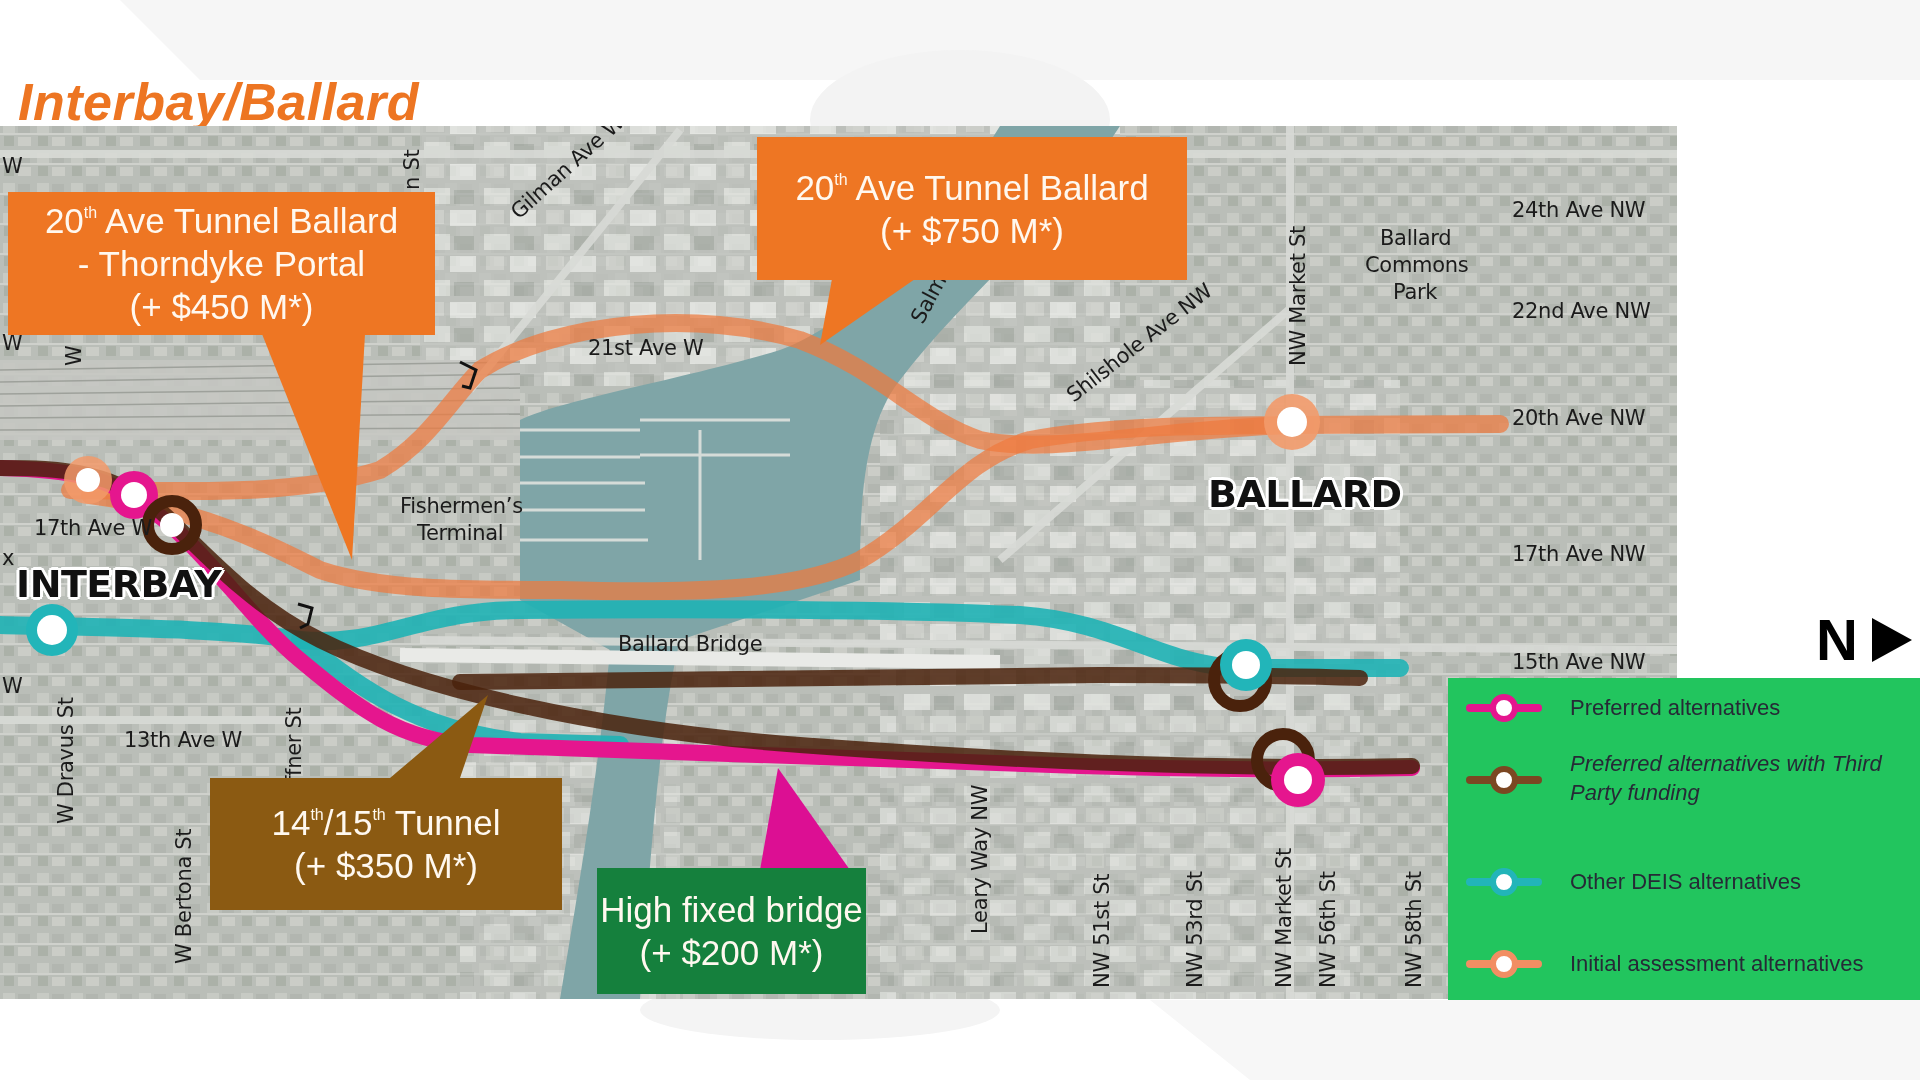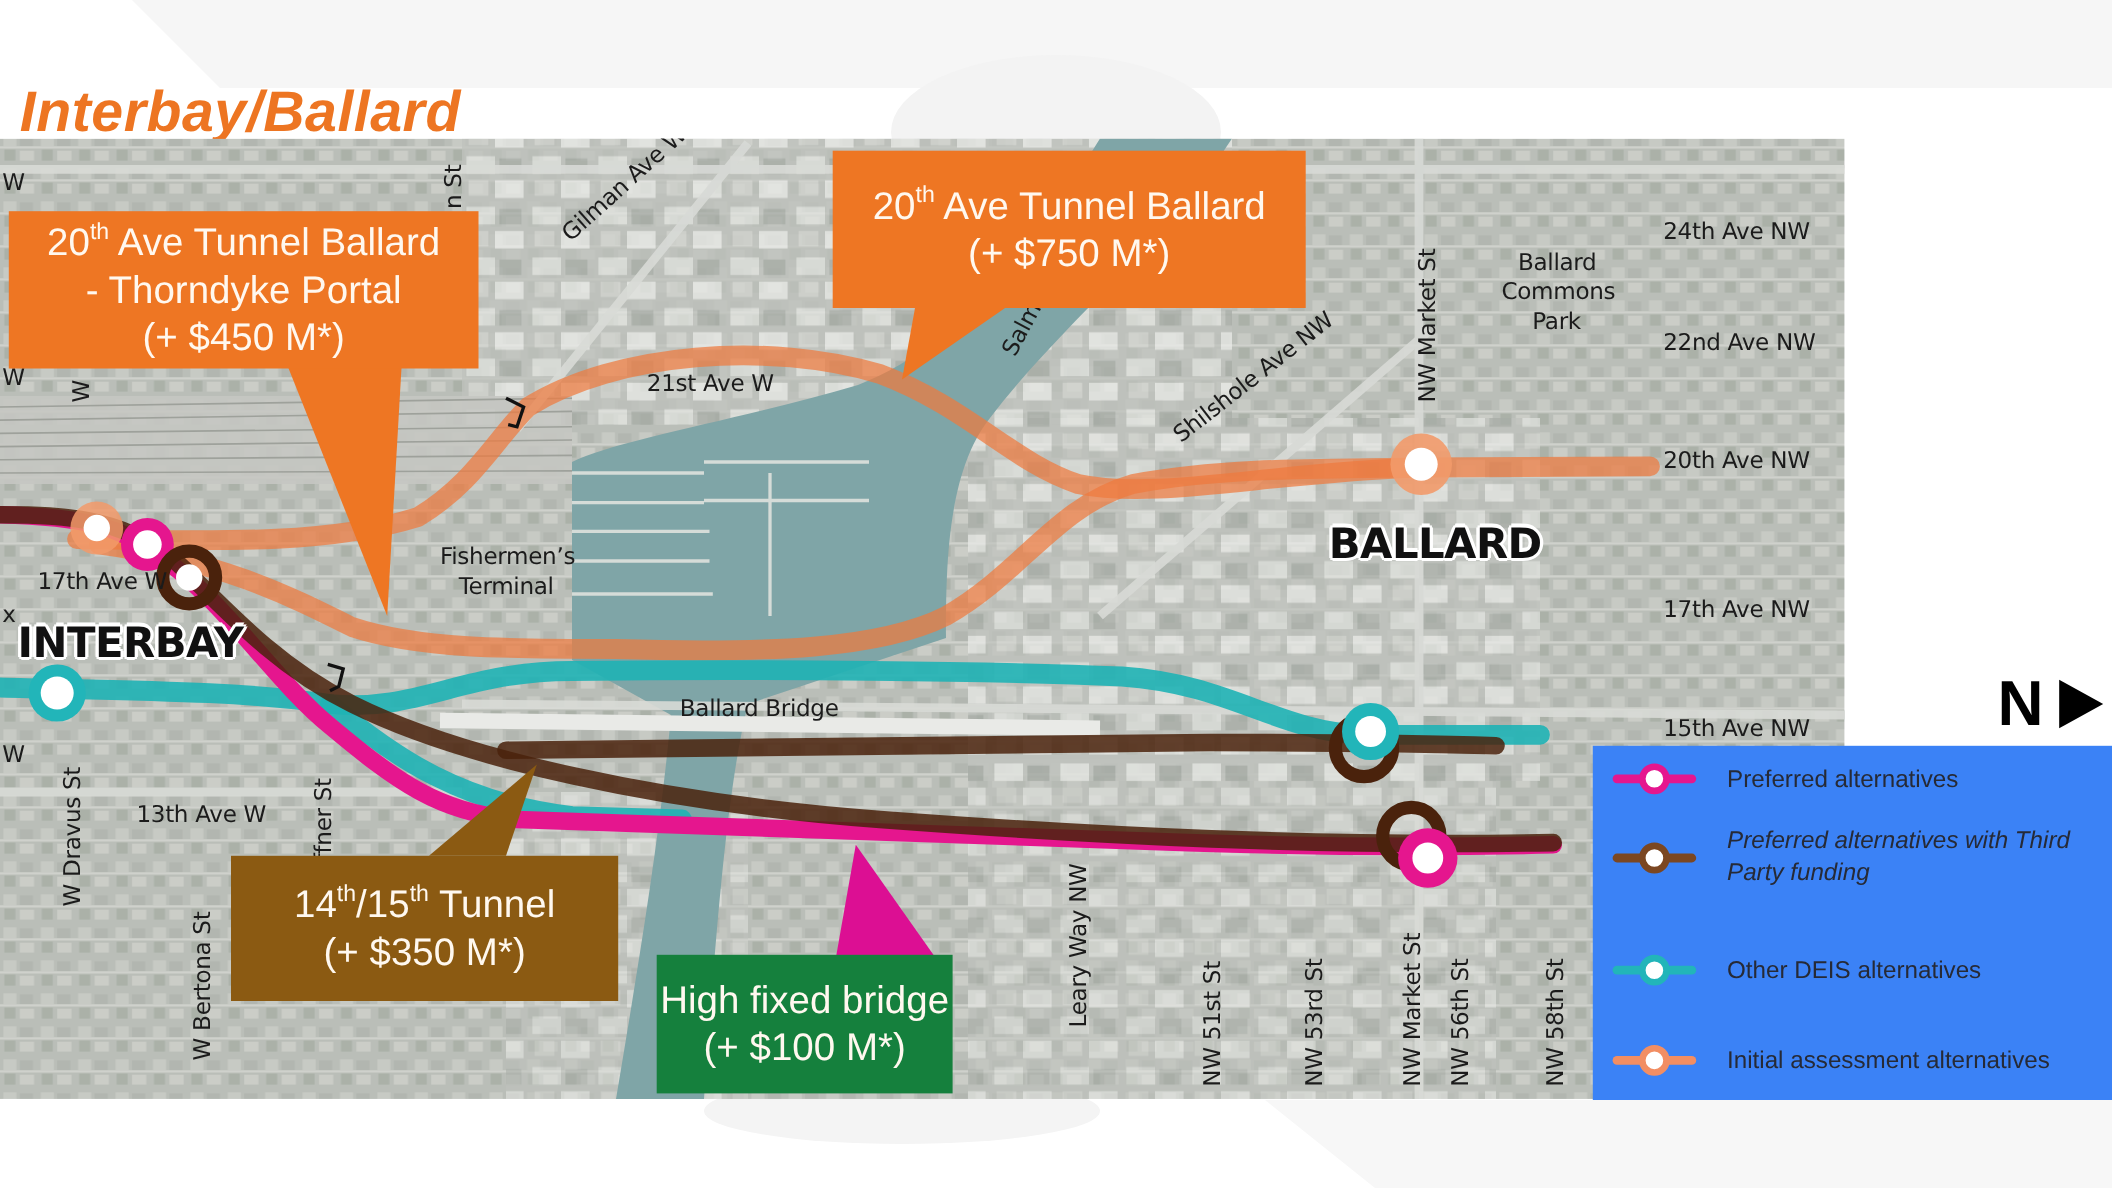--- a/index.html
+++ b/index.html
@@ -6,23 +6,23 @@
   body { width:1920px; height:1080px; position:relative; overflow:hidden; background:#ffffff; font-family:"Liberation Sans", sans-serif; }
   .bg-shape { position:absolute; }
   #title { position:absolute; left:18px; top:72px; font-family:"Liberation Sans", sans-serif; font-weight:bold; font-style:italic; font-size:52px; line-height:60px; letter-spacing:0.5px; margin:0; }
   #map { position:absolute; left:0; top:126px; width:1677px; height:873px; overflow:hidden; }
   #map svg { position:absolute; left:0; top:0; }
   .lbl { position:absolute; font-family:"DejaVu Sans", sans-serif; color:#1b1b1b; font-size:21px; line-height:24px; white-space:nowrap; letter-spacing:-0.3px; transform-origin:0 0; }
   .lbl.v { transform:rotate(-90deg); }
   .big { position:absolute; font-family:"DejaVu Sans", sans-serif; font-weight:bold; font-size:38px; line-height:44px; color:#111; white-space:nowrap;
          text-shadow: 0 0 3px #fff, 0 0 3px #fff, 2px 2px 0 #fff, -2px -2px 0 #fff, 2px -2px 0 #fff, -2px 2px 0 #fff, 0 3px 0 #fff, 3px 0 0 #fff, 0 -3px 0 #fff, -3px 0 0 #fff; letter-spacing:-0.5px; }
   .callout { position:absolute; color:#fff8ef; text-align:center; font-family:"Liberation Sans", sans-serif; font-size:35px; line-height:43px; display:flex; flex-direction:column; justify-content:center; align-items:center; }
-  .callout sup { font-size:21px; line-height:0; position:relative; top:-2px; }
+  .callout sup { font-size:16px; line-height:0; position:relative; top:-2px; }
   .callout .ln { display:block; white-space:nowrap; }
-  #legend { position:absolute; left:1448px; top:678px; width:472px; height:322px; background:#3b82f6; }
+  #legend { position:absolute; left:1448px; top:678px; width:472px; height:322px; background:#22c55e; }
   .leg-row { position:absolute; left:0; width:472px; display:flex; align-items:center; }
   .leg-sym { position:absolute; left:16px; width:80px; height:30px; }
   .leg-text { position:absolute; left:122px; font-family:"Liberation Sans", sans-serif; font-size:22px; line-height:28px; color:#262a36; }
   #north { position:absolute; left:1816px; top:612px; height:56px; display:flex; align-items:center; }
   #north .n { font-family:"Liberation Sans", sans-serif; font-weight:bold; font-size:58px; line-height:56px; color:#000; }
   #north .tri { width:0; height:0; border-top:22px solid transparent; border-bottom:22px solid transparent; border-left:40px solid #000; margin-left:14px; }
 </style>
 </head>
 <body>
 
@@ -184,21 +184,21 @@
   <div class="callout" style="left:757px;top:11px;width:430px;height:143px;background:#ee7623;">
     <span class="ln"><span>20</span><sup>th</sup><span> Ave Tunnel Ballard</span></span>
     <span class="ln">(+ $750 M*)</span>
   </div>
   <div class="callout" style="left:210px;top:652px;width:352px;height:132px;background:#8b5a12;">
     <span class="ln"><span>14</span><sup>th</sup><span>/15</span><sup>th</sup><span> Tunnel</span></span>
     <span class="ln">(+ $350 M*)</span>
   </div>
   <div class="callout" style="left:597px;top:742px;width:269px;height:126px;background:#15803d;">
     <span class="ln">High fixed bridge</span>
-    <span class="ln">(+ $100 M*)</span>
+    <span class="ln">(+ $200 M*)</span>
   </div>
 </div>
 
 <div id="north">
   <span class="n">N</span>
   <span class="tri"></span>
 </div>
 
 <div id="legend">
   <div class="leg-row" style="top:15px;height:30px;">

